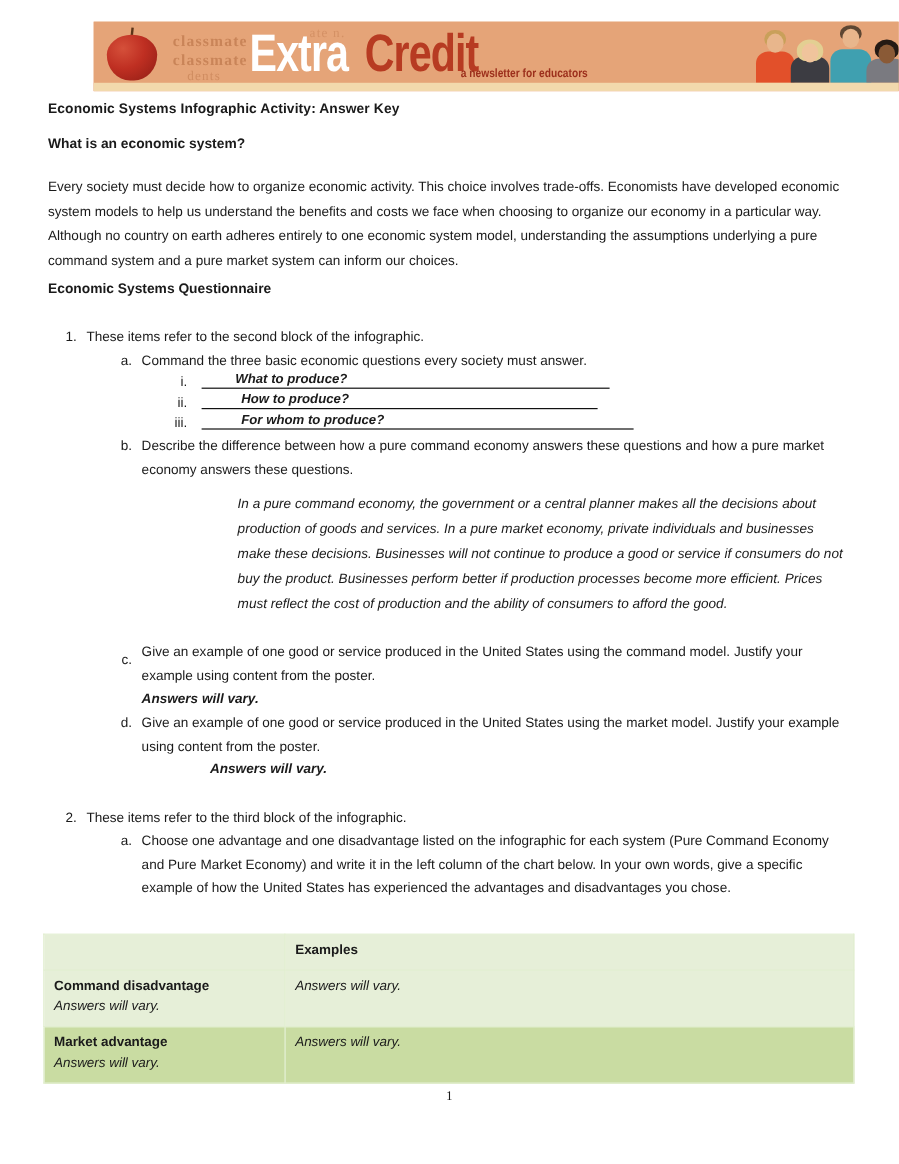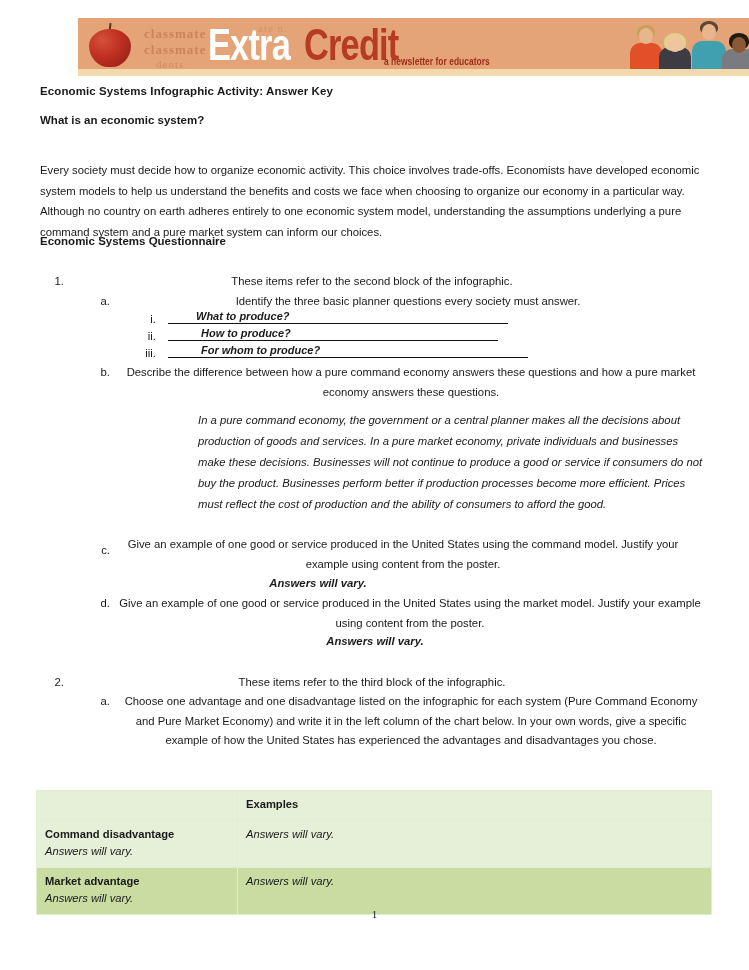--- a/index.html
+++ b/index.html
@@ -155,39 +155,38 @@
   .h-sub {
     position: absolute;
     left: 40px;
     top: 114px;
     font-size: 11.5px;
     font-weight: bold;
   }
   .para-intro {
     position: absolute;
     left: 40px;
-    top: 160px;
+    top: 146px;
     width: 668px;
     font-size: 11.3px;
     line-height: 20.5px;
     text-align: left;
   }
   .h-quest {
     position: absolute;
     left: 40px;
     top: 235px;
     font-size: 11.5px;
     font-weight: bold;
   }
 
   .li {
     position: absolute;
     font-size: 11.3px;
     line-height: 19.5px;
-    text-align: center;
   }
   .marker {
     position: absolute;
     font-size: 11.3px;
     line-height: 19.5px;
     text-align: right;
   }
 
   .ans-bold {
     font-weight: bold;
@@ -219,21 +218,20 @@
 
   
   .tbl {
     position: absolute;
     left: 36px;
     top: 778px;
     width: 676px;
     border-collapse: collapse;
     table-layout: fixed;
     font-size: 11.2px;
-    margin-top: 12px;
   }
   .tbl td {
     border: 1.4px solid #e2eed0;
     padding: 5px 8px 7px 8px;
     vertical-align: top;
   }
   .tbl .c1 { width: 184px; }
   .row-light td { background: #e6efd8; }
   .row-dark  td { background: #c9dca2; }
   .cell-label {
@@ -334,21 +332,21 @@
 
     <div class="h-title">Economic Systems Infographic Activity: Answer Key</div>
     <div class="h-sub">What is an economic system?</div>
     <div class="para-intro">Every society must decide how to organize economic activity. This choice involves trade-offs. Economists have developed economic system models to help us understand the benefits and costs we face when choosing to organize our economy in a particular way. Although no country on earth adheres entirely to one economic system model, understanding the assumptions underlying a pure command system and a pure market system can inform our choices.</div>
     <div class="h-quest">Economic Systems Questionnaire</div>
 
     <div class="marker" style="left:50px;top:272px;width:14px;">1.</div>
     <div class="li" style="left:72px;top:272px;width:600px;">These items refer to the second block of the infographic.</div>
 
     <div class="marker" style="left:96px;top:292px;width:14px;">a.</div>
-    <div class="li" style="left:118px;top:292px;width:580px;">Identify the three basic planner questions every society must answer.</div>
+    <div class="li" style="left:118px;top:292px;width:580px;">Command the three basic economic questions every society must answer.</div>
 
     <div class="marker" style="left:140px;top:310px;width:16px;">i.</div>
     <div class="blank-line" style="left:168px;top:323px;width:340px;"></div>
     <div class="blank-answer" style="left:196px;top:310px;">What to produce?</div>
 
     <div class="marker" style="left:136px;top:327px;width:20px;">ii.</div>
     <div class="blank-line" style="left:168px;top:340px;width:330px;"></div>
     <div class="blank-answer" style="left:201px;top:327px;">How to produce?</div>
 
     <div class="marker" style="left:132px;top:344px;width:24px;">iii.</div>

